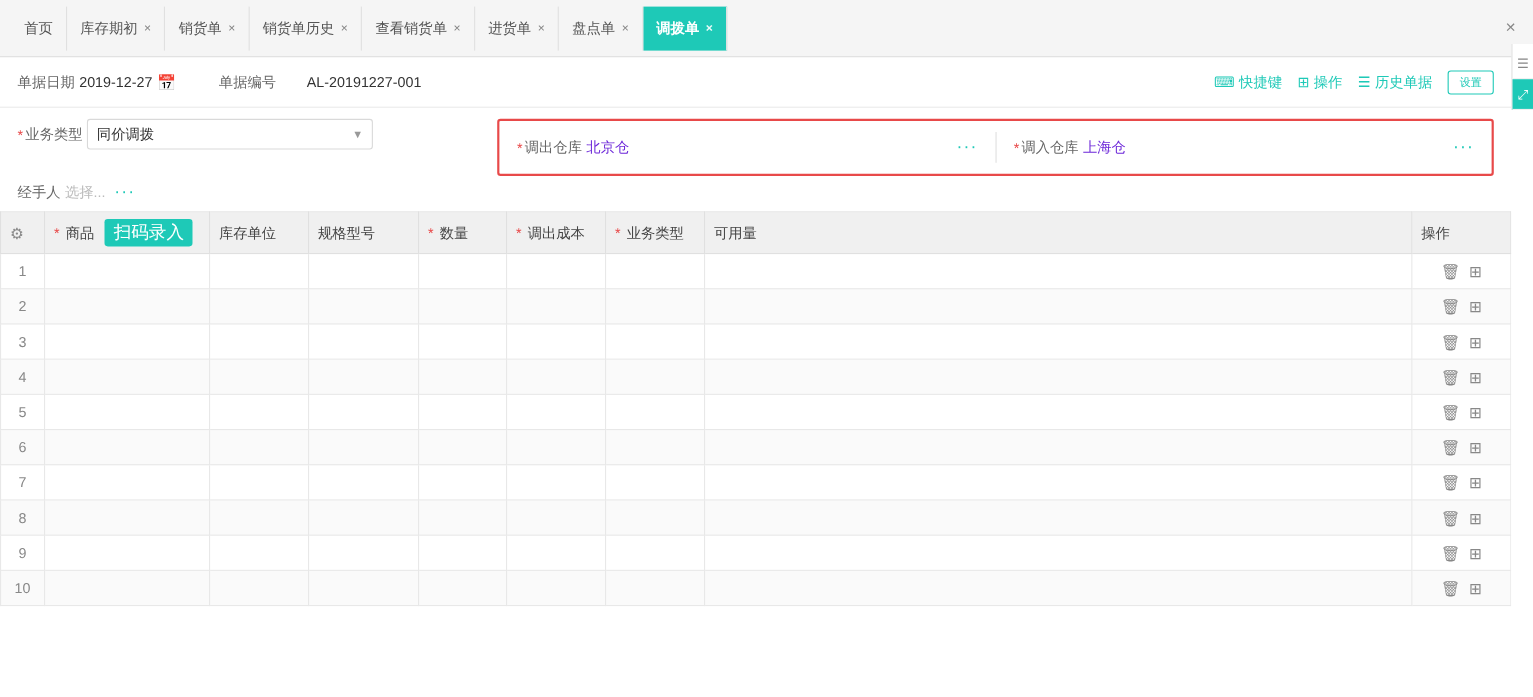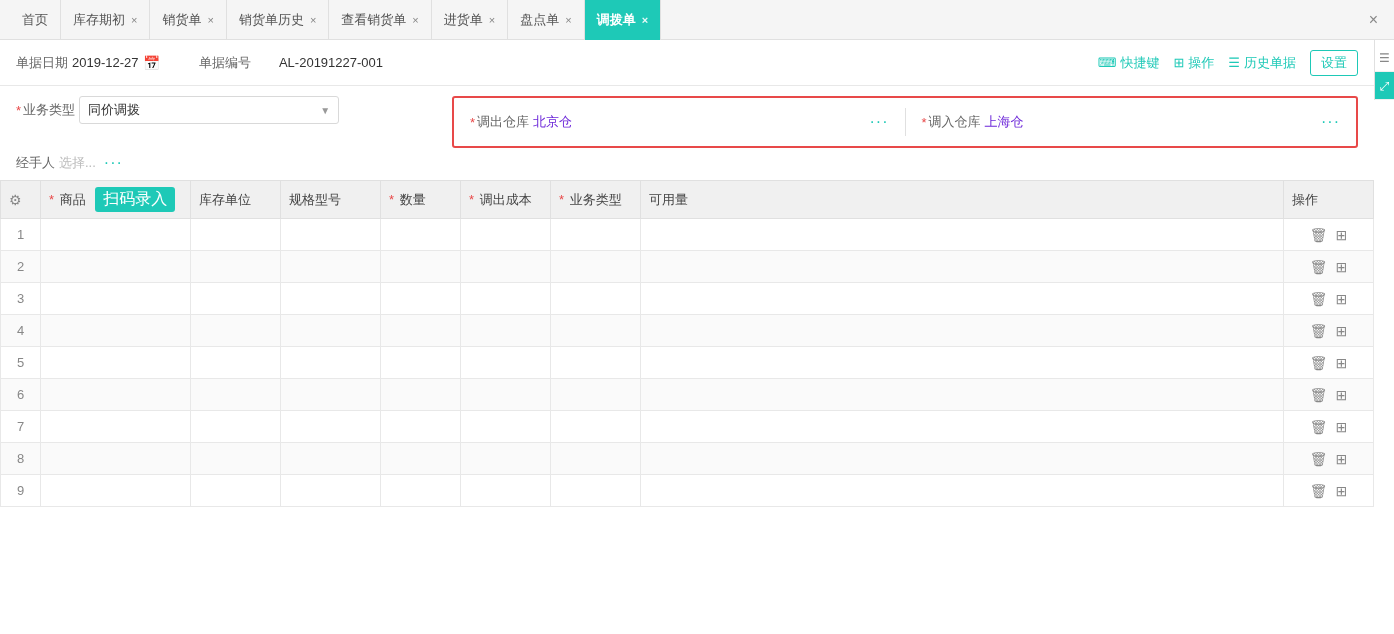--- a/index.html
+++ b/index.html
@@ -1,20 +1,20 @@
 <!DOCTYPE html>
 <html><head>
   <meta charset="utf-8">
   <style>
     * { box-sizing: border-box; margin: 0; padding: 0; }
     body { font-family: 'Microsoft YaHei', Arial, sans-serif; font-size: 13px; color: #333; background: #fff; overflow: hidden; }
 
     
     .tab-bar {
-      display: flex; align-items: center; height: 40px;
+      display: flex; align-items: center; height: 52px;
       border-bottom: 1px solid #e0e0e0; background: #f5f5f5;
       padding: 0 8px; position: relative;
     }
     .tab {
       display: flex; align-items: center; padding: 0 12px; height: 40px;
       cursor: pointer; font-size: 13px; color: #555; white-space: nowrap;
       border-right: 1px solid #e0e0e0;
     }
     .tab:first-child { border-left: none; padding-left: 14px; }
     .tab.active {
@@ -34,21 +34,21 @@
       border-bottom: 1px solid #e8e8e8; background: #fff;
     }
     .toolbar-item { display: flex; align-items: center; margin-right: 18px; font-size: 13px; color: #333; }
     .toolbar-item label { color: #666; margin-right: 4px; }
     .toolbar-item .value { color: #333; font-weight: 500; }
     .calendar-icon { color: #1ec9b7; margin-left: 5px; cursor: pointer; font-size: 14px; }
     .toolbar-right { margin-left: auto; display: flex; align-items: center; gap: 14px; }
     .toolbar-right .btn-link { color: #1ec9b7; cursor: pointer; font-size: 13px; display: flex; align-items: center; gap: 4px; }
     .toolbar-right .btn-setting {
       background: #fff; border: 1px solid #1ec9b7; color: #1ec9b7;
-      padding: 3px 10px; border-radius: 3px; cursor: pointer; font-size: 13px;
+      padding: 3px 10px; border-radius: 3px; cursor: pointer; font-size: 10px;
     }
 
     
     .form-section {
       display: flex; align-items: flex-start; padding: 10px 16px 6px 16px;
       gap: 16px; background: #fff;
     }
     .form-left { flex: 0 0 420px; }
     .form-right {
       flex: 1; border: 2px solid #e84949; border-radius: 3px;
@@ -429,20 +429,36 @@
               <td></td>
               <td></td>
               <td></td>
               <td>
                 <div class="ops-cell">
                   <button class="icon-btn">🗑</button>
                   <button class="icon-btn">⊞</button>
                 </div>
               </td>
             </tr>
+            <tr>
+              <td class="row-num">10</td>
+              <td></td>
+              <td></td>
+              <td></td>
+              <td></td>
+              <td></td>
+              <td></td>
+              <td></td>
+              <td>
+                <div class="ops-cell">
+                  <button class="icon-btn">🗑</button>
+                  <button class="icon-btn">⊞</button>
+                </div>
+              </td>
+            </tr>
           </tbody>
       </table>
     </div>
   </div>
 
   <div class="right-sidebar">
     <div class="sidebar-icon">☰</div>
     <div class="sidebar-icon green">⤢</div>
   </div>
 </div>

